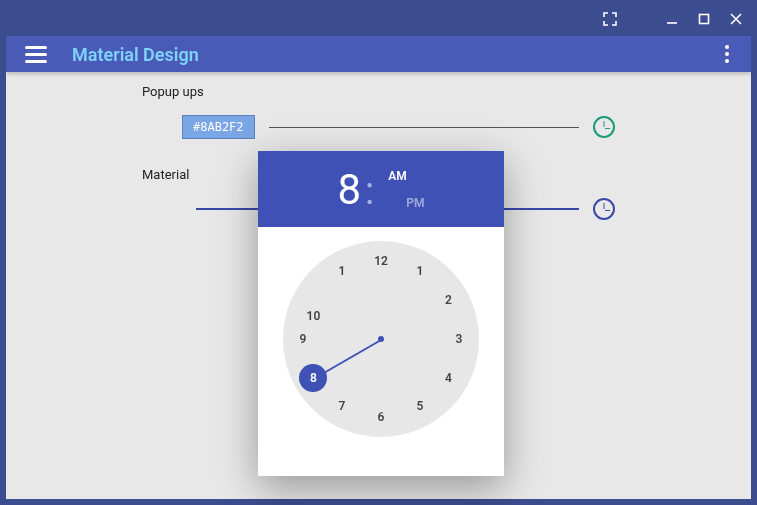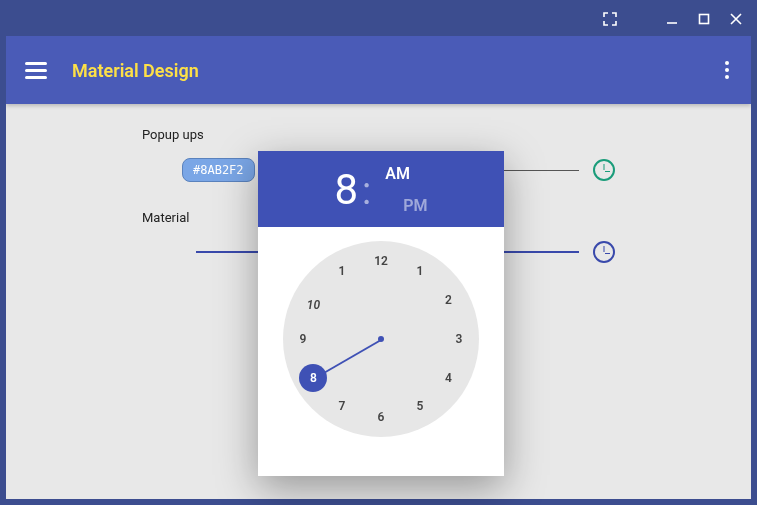--- a/index.html
+++ b/index.html
@@ -28,44 +28,44 @@
     }
     .titlebar .wc { width: 22px; height: 22px; display: flex; align-items: center; justify-content: center; cursor: pointer; }
     .titlebar .sp { flex: 1; }
     .app-surface {
       position: absolute;
       top: 34px; left: 4px; right: 4px; bottom: 4px;
       background: #e8e8e8;
       overflow: hidden;
     }
     .appbar {
-      height: 68px;
+      height: 36px;
       background: #4a5bb7;
-      color: #fde047;
+      color: #7dd3fc;
       display: flex;
       align-items: center;
       padding: 0 16px;
       box-shadow: 0 2px 4px rgba(0,0,0,0.2);
     }
     .ham { width: 28px; height: 28px; display:flex; flex-direction:column; justify-content:center; gap:4px; cursor:pointer; padding:3px;}
     .ham div { height:3px; background:#fff; border-radius:2px;}
     .appbar-title { font-size: 18px; font-weight: 600; margin-left: 22px; }
     .appbar-sp { flex: 1; }
     .kebab { display:flex; flex-direction:column; gap:3px; cursor:pointer; padding:6px;}
     .kebab div { width:4px; height:4px; background:#fff; border-radius:50%; }
-    .content { padding: 23px 136px; position: relative; }
+    .content { padding: 12px 136px; position: relative; }
     .section-label { font-size: 13px; color: #222; margin-bottom: 16px; }
     .row { display:flex; align-items:center; margin-bottom: 28px; }
     .chip {
       background: #7aa6e6;
       color: #fff;
       font-size: 12px;
       padding: 4px 10px;
       border: 1px solid #5a82bd;
-      border-radius: 8px;
+      border-radius: 0;
       font-family: monospace;
     }
     .line {
       height: 1px;
       background: #555;
       flex: 1;
       margin: 0 14px;
     }
     .line.blue { background: #3949ab; height: 2px; }
     .clockbtn {
@@ -101,21 +101,21 @@
       align-items:center;
       justify-content:center;
       color:#fff;
       gap: 6px;
       padding: 0 10px;
     }
     .time { display:flex; align-items:baseline; gap:4px; font-weight:400;}
     .time .h { font-size: 42px; color:#fff; cursor:pointer; }
     .time .c { font-size: 38px; color: rgba(255,255,255,0.55);}
     .time .m { font-size: 42px; color: rgba(255,255,255,0.55); cursor:pointer;}
-    .ampm { display:flex; flex-direction:column; font-size:16px; font-weight:600; margin-left:8px; gap:13px;justify-content:flex-end;}
+    .ampm { display:flex; flex-direction:column; font-size:12px; font-weight:600; margin-left:8px; gap:13px;justify-content:flex-end;}
     .ampm span { cursor:pointer; }
     .ampm .active { color:#fff; }
     .ampm .inactive { color: rgba(255,255,255,0.5); margin-left: 18px; }
 
     .picker-body {
       position: relative;
       height: 223px;
       display:flex; align-items:center; justify-content:center;
     }
     .dial {
@@ -226,18 +226,18 @@
       <div class="num" style="left: 98px; top: 20px;">12</div>
           <div class="num" style="left: 137px; top: 30.45px;">1</div>
           <div class="num" style="left: 165.55px; top: 59px;">2</div>
           <div class="num" style="left: 176px; top: 98px;">3</div>
           <div class="num" style="left: 165.55px; top: 137px;">4</div>
           <div class="num" style="left: 137px; top: 165.55px;">5</div>
           <div class="num" style="left: 98px; top: 176px;">6</div>
           <div class="num" style="left: 59px; top: 165.55px;">7</div>
           <div class="num sel" style="left: 30.45px; top: 137px;">8</div>
           <div class="num" style="left: 20px; top: 98px;">9</div>
-          <div class="num" style="left: 30.45px; top: 64px; font-style: italic;">10</div>
+          <div class="num" style="left: 30.45px; top: 75px;">10</div>
           <div class="num" style="left: 59px; top: 30.45px;">1</div>
         </div>
     </div>
   </div>
 </div>
 
 </body></html>

